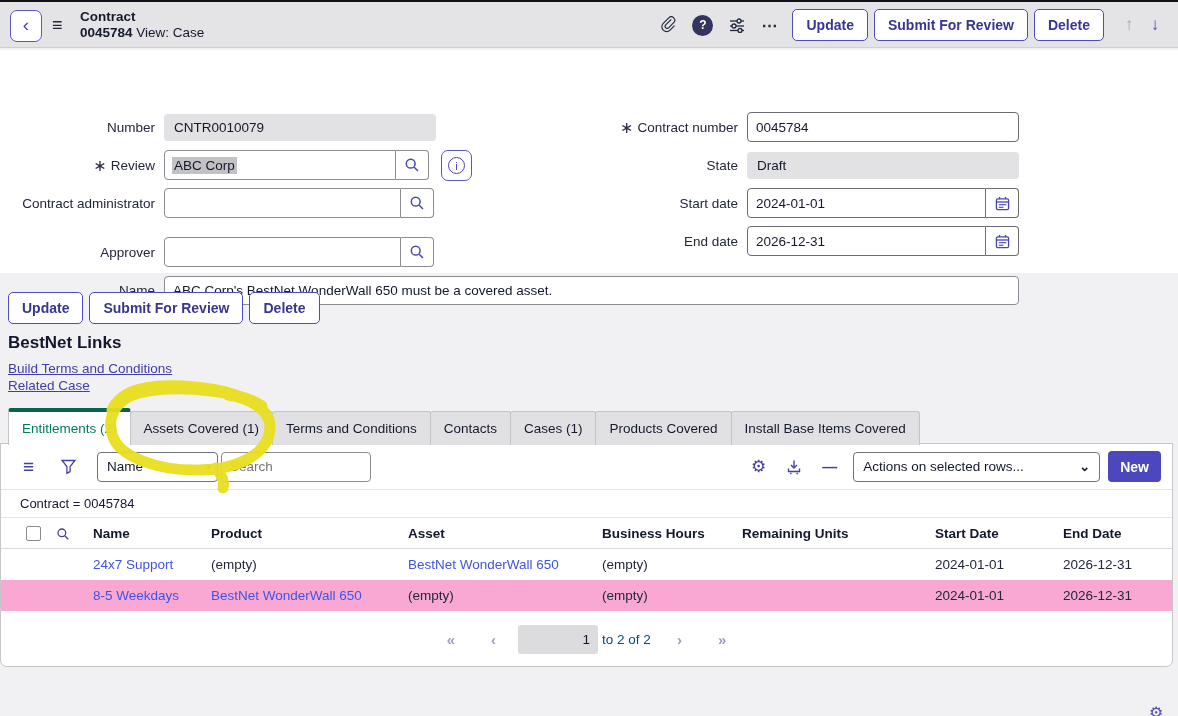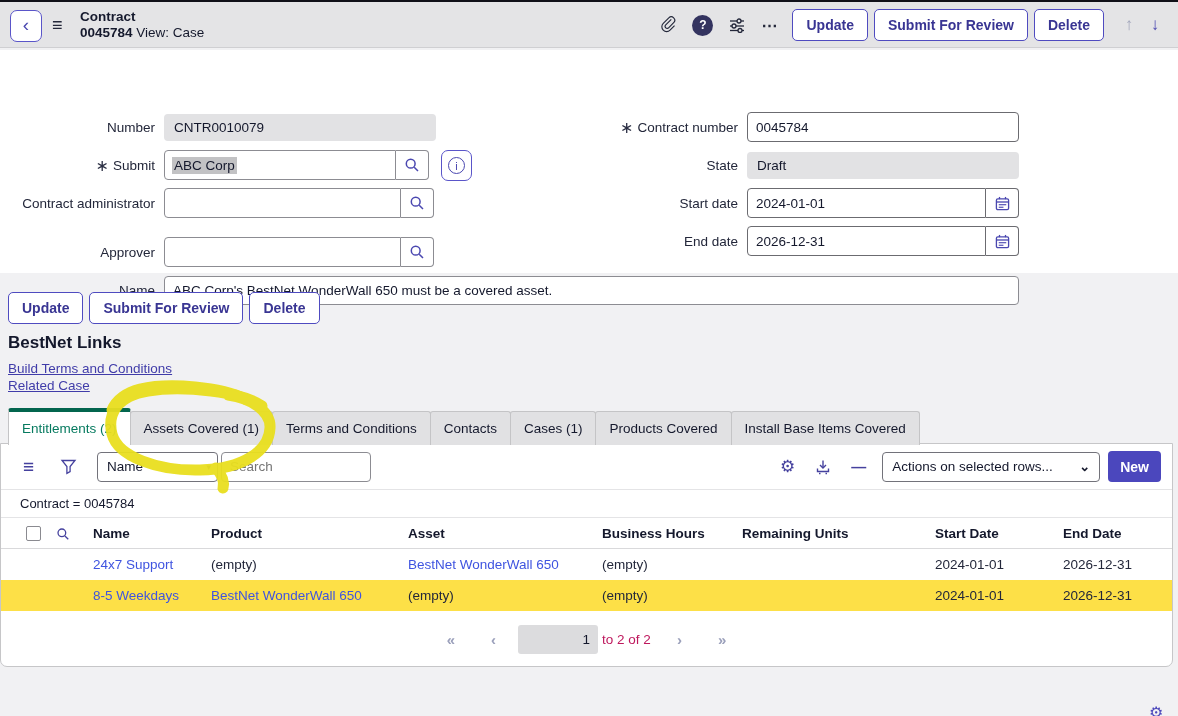--- a/index.html
+++ b/index.html
@@ -78,43 +78,43 @@
   .tb-menu{font-size:19px;margin-right:26px;}
   .dropdown{border:1px solid #72727a;border-radius:4px;height:30px;background:#fff;
     display:flex;align-items:center;cursor:pointer;color:#14182c;}
   .dd-name{width:121px;margin-left:20px;padding:0 6px 0 9px;justify-content:space-between;}
   .dd-caret{font-size:9px;color:#3c3f55;}
   .search-inp{width:150px;margin-left:3px;}
   .tb-right{margin-left:auto;display:flex;align-items:center;}
   .tb-gear{font-size:17px;margin-right:20px;}
   .tb-export{margin-right:20px;}
   .tb-minus{font-size:15px;color:#45419e;margin-right:16px;font-weight:bold;}
-  .dd-actions{width:218px;padding:0 9px;justify-content:space-between;font-size:13.5px;}
+  .dd-actions{width:247px;padding:0 9px;justify-content:space-between;font-size:13.5px;}
   .dd-chev{font-size:13px;font-weight:bold;color:#14182c;}
   .new-btn{background:#4b47bd;color:#fff;border:none;border-radius:4px;font-weight:bold;
     font-size:14px;height:31px;padding:0 12px;margin-left:8px;cursor:pointer;
     font-family:"Liberation Sans",sans-serif;}
   .breadcrumb-row{height:28px;border-bottom:1px solid #e4e4e6;display:flex;align-items:center;
     padding-left:19px;font-size:13px;color:#15192d;}
   .grid-head{position:relative;height:31px;border-bottom:1px solid #d9d9db;font-weight:bold;color:#14182c;}
   .grid-row{position:relative;height:31px;}
-  .grid-row.alt{background:#fde047;padding-left:32px;}
+  .grid-row.alt{background:#f9a8d4;padding-left:32px;}
   .cell{position:absolute;line-height:31px;white-space:nowrap;}
   .c-name{left:92px;} .c-product{left:210px;} .c-asset{left:407px;}
   .c-bh{left:601px;} .c-ru{left:741px;} .c-sd{left:934px;} .c-ed{left:1062px;}
   .cell-link{color:#3f54e0;cursor:pointer;}
   .hd-check{position:absolute;left:25px;top:8px;width:15px;height:15px;background:#fff;
     border:1px solid #8a8a90;border-radius:2px;cursor:pointer;}
   .hd-mag{position:absolute;left:55px;top:9px;color:#45419e;}
   .list-footer{height:56px;display:flex;align-items:center;justify-content:center;}
   .pg-arrow{color:#9ba0bb;font-size:15px;font-weight:bold;margin:0 18px;cursor:pointer;}
   .pg-box{width:80px;height:29px;background:#dcdcde;border:none;border-radius:3px;
     text-align:right;padding-right:8px;font-family:"Liberation Sans",sans-serif;
     font-size:13.5px;color:#14182c;margin:0 4px;}
-  .pg-range{color:#be185d;margin-right:8px;}
+  .pg-range{color:#0c4a6e;margin-right:8px;}
 
   .marker-svg{position:absolute;left:0;top:0;z-index:40;pointer-events:none;}
   .corner-gear{position:absolute;left:1149px;top:703px;font-size:16px;color:#4d49bc;}
 </style>
 </head>
 <body>
 
 <div class="top-header">
   <div class="back-btn">
     <span>‹</span>
@@ -160,21 +160,21 @@
   <div class="frow" style="left:5px;top:64px;">
     <div class="flabel" style="line-height:27px;align-items:center;">
         <span>Number</span>
       </div>
     <div class="ro-field" style="width:272px;">CNTR0010079</div>
   </div>
 
   <div class="frow" style="left:5px;top:100px;">
     <div class="flabel" style="align-items:center;height:30px;">
       <span class="req">∗</span>
-      <span>Submit</span>
+      <span>Review</span>
     </div>
     <div class="ref-wrap">
       <div class="fake-input">
         <span class="sel-text">ABC Corp</span>
       </div>
       <div class="icon-btn">
         <svg width="16" height="16" viewBox="0 0 16 16">
             <circle cx="6.7" cy="6.7" r="4.4" fill="none" stroke="currentColor" stroke-width="1.5"></circle>
             <line x1="10.2" y1="10.2" x2="14" y2="14" stroke="currentColor" stroke-width="1.5"></line>
           </svg>

